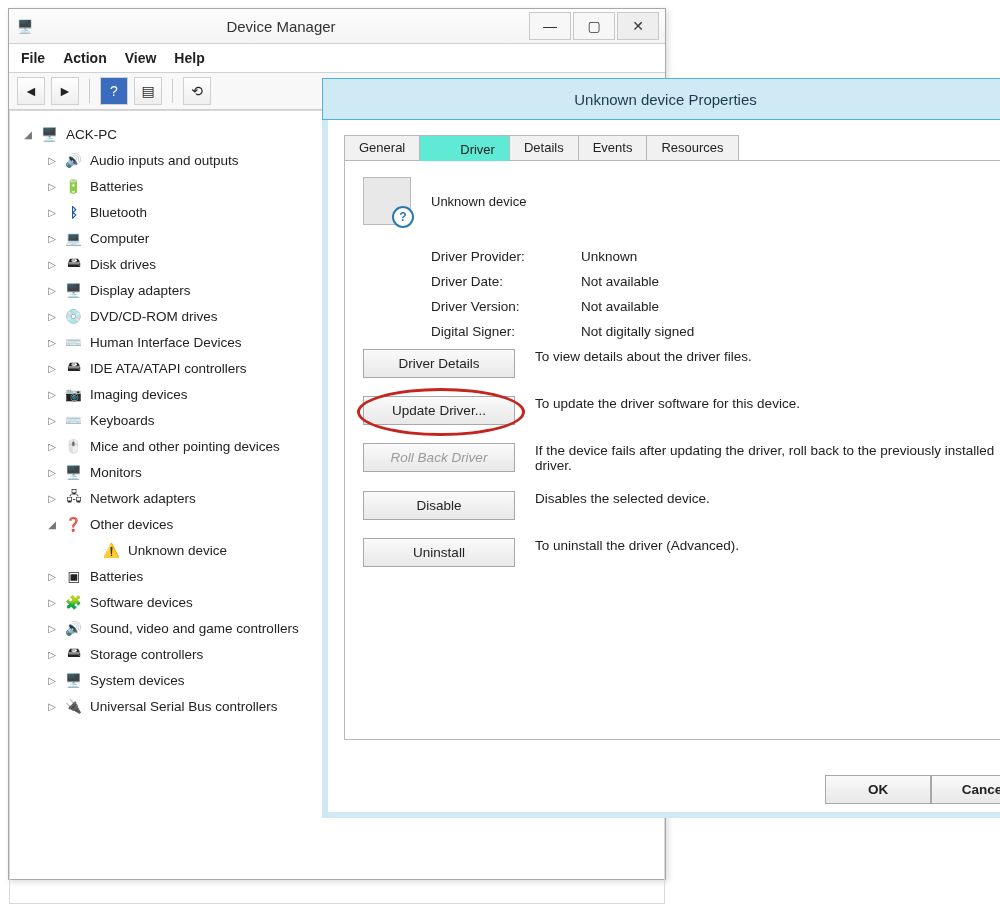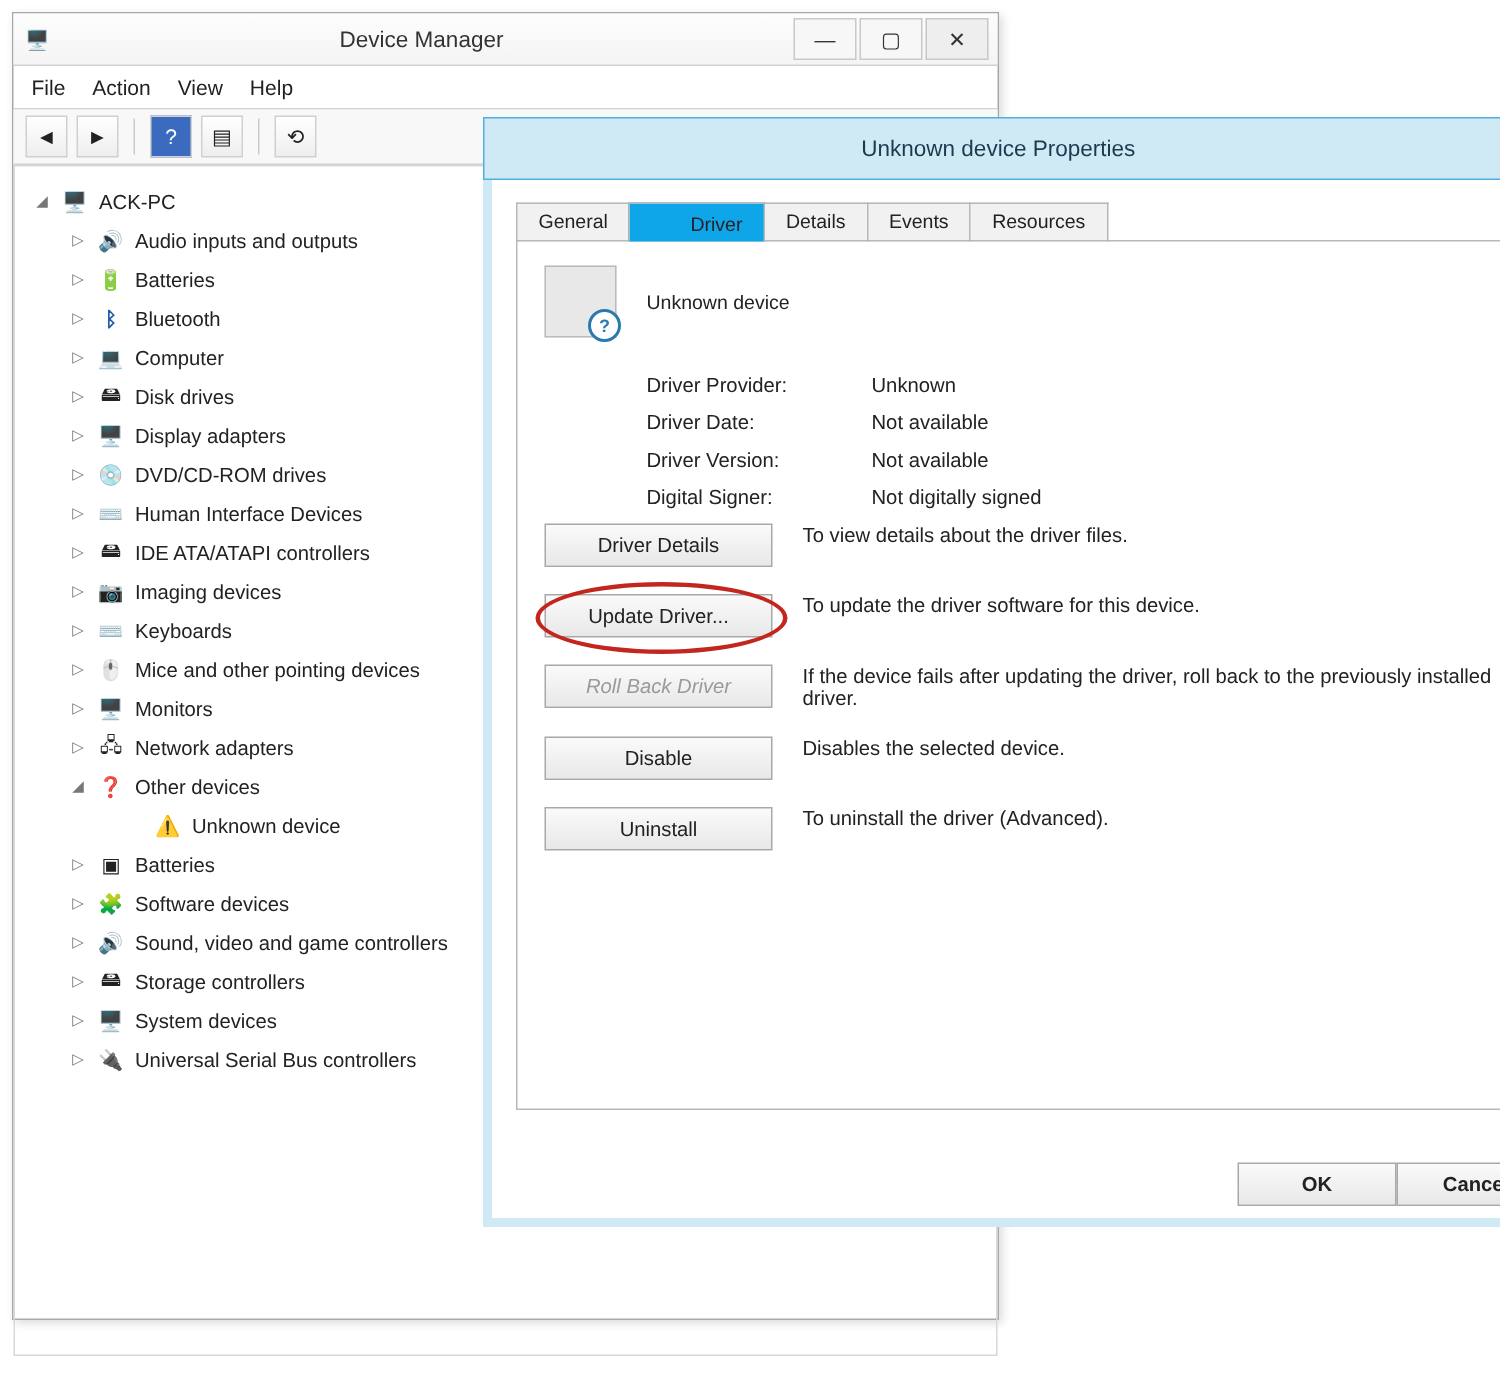--- a/index.html
+++ b/index.html
@@ -55,20 +55,21 @@
   }
   .dm-winbtn.close { background:#eee; }
   .dm-menubar {
     height: 28px;
     display: flex;
     align-items: center;
     gap: 18px;
     padding: 0 12px;
     border-bottom: 1px solid #d0d0d0;
     font-size: 14px;
+    font-weight: bold;
   }
   .dm-toolbar {
     height: 36px;
     display:flex;
     align-items:center;
     gap: 6px;
     padding: 0 8px;
     border-bottom: 1px solid #d0d0d0;
     background: #f8f8f8;
   }
@@ -157,21 +158,21 @@
   }
   .tab {
     border:1px solid #b8b8b8;
     border-bottom:none;
     padding: 4px 14px;
     background:#f1f1f1;
     font-size:13px;
     margin-right:-1px;
   }
   .tab.active {
-    background:#0ea5e9;
+    background:#5eead4;
     position:relative;
     z-index:2;
     padding-top:6px;
     padding-left:40px;
   }
   .tab-panel {
     border:1px solid #b8b8b8;
     padding: 16px 18px 14px 18px;
     height: 580px;
     box-sizing: border-box;

